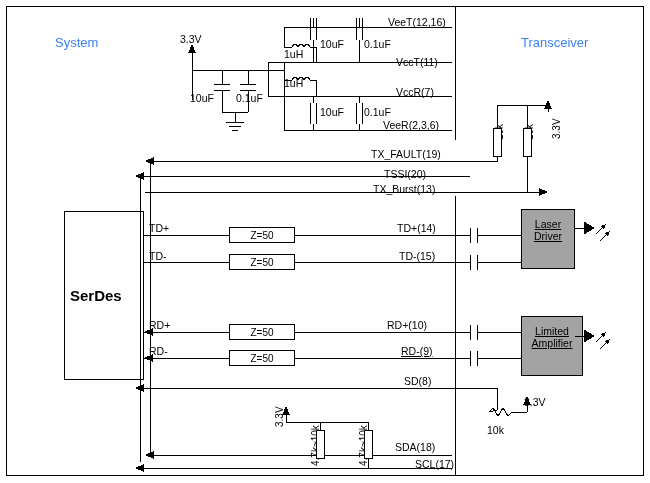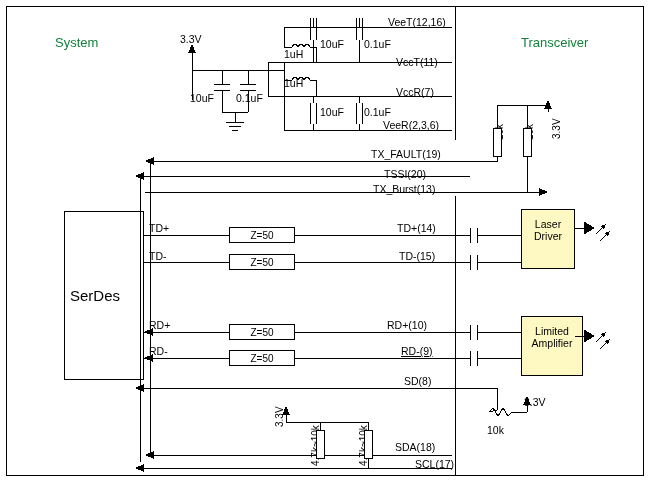--- a/index.html
+++ b/index.html
@@ -27,28 +27,29 @@
   .lbl {
     position: absolute;
     font-size: 10.5px;
     color: #000;
     white-space: nowrap;
     line-height: 12px;
   }
   .lbl-big {
     position: absolute;
     font-size: 13px;
-    color: #15803d;
+    color: #3b82f6;
     white-space: nowrap;
   }
   .lbl-serdes {
     position: absolute;
     font-size: 15px;
     color: #000;
     white-space: nowrap;
+    font-weight: bold;
   }
   .box {
     position: absolute;
     border: 1px solid #000;
     box-sizing: border-box;
     background: #ffffff;
   }
   .zbox {
     position: absolute;
     border: 1px solid #000;
@@ -56,26 +57,27 @@
     background: #ffffff;
     font-size: 10px;
     text-align: center;
     line-height: 15px;
     color: #000;
   }
   .chipbox {
     position: absolute;
     border: 1px solid #000;
     box-sizing: border-box;
-    background: #fef9c3;
+    background: #a3a3a3;
     font-size: 10.5px;
     color: #000;
     text-align: center;
     padding-top: 8px;
     line-height: 12px;
+    text-decoration: underline;
   }
   .vert {
     position: absolute;
     font-size: 10px;
     color: #000;
     white-space: nowrap;
     transform-origin: 0 0;
     transform: rotate(-90deg);
   }
   svg.ov {

